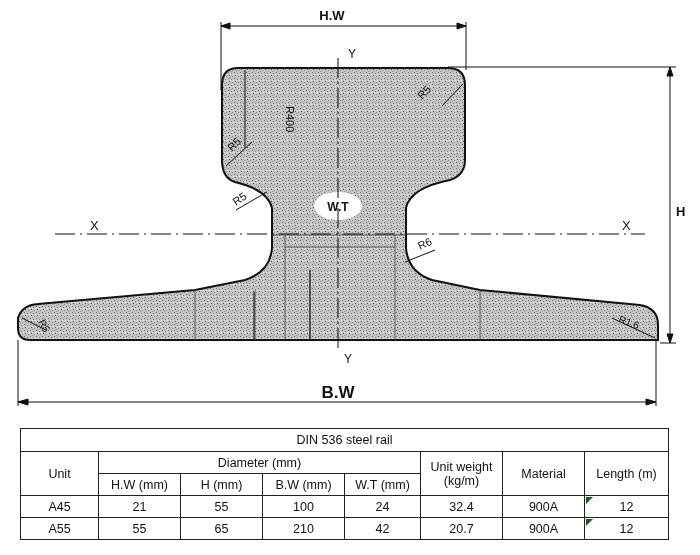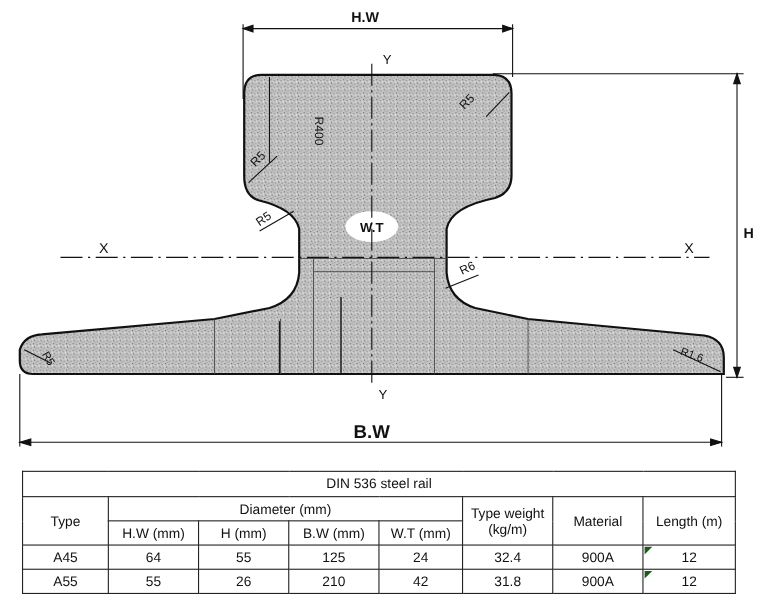--- a/index.html
+++ b/index.html
@@ -142,46 +142,46 @@
       <col style="width:76px">
       <col style="width:82px">
       <col style="width:82px">
       <col style="width:84px">
   </colgroup>
   <tbody>
       <tr>
     <th class="title" colspan="8">DIN 536 steel rail</th>
   </tr>
   <tr>
-    <th rowspan="2">Type</th>
+    <th rowspan="2">Unit</th>
     <th colspan="4">Diameter (mm)</th>
-    <th rowspan="2">Type weight (kg/m)</th>
+    <th rowspan="2">Unit weight (kg/m)</th>
     <th rowspan="2">Material</th>
     <th rowspan="2">Length (m)</th>
   </tr>
   <tr>
     <th>H.W (mm)</th>
     <th>H (mm)</th>
     <th>B.W (mm)</th>
     <th>W.T (mm)</th>
   </tr>
   <tr>
     <td>A45</td>
-    <td>64</td>
+    <td>21</td>
     <td>55</td>
-    <td>125</td>
+    <td>100</td>
     <td>24</td>
     <td>32.4</td>
     <td>900A</td>
     <td class="len-cell"><span class="marker"></span><span>12</span></td>
   </tr>
   <tr>
     <td>A55</td>
     <td>55</td>
-    <td>26</td>
+    <td>65</td>
     <td>210</td>
     <td>42</td>
-    <td>31.8</td>
+    <td>20.7</td>
     <td>900A</td>
     <td class="len-cell"><span class="marker"></span><span>12</span></td>
   </tr>
 </tbody>
   </table>
 
 </body></html>

